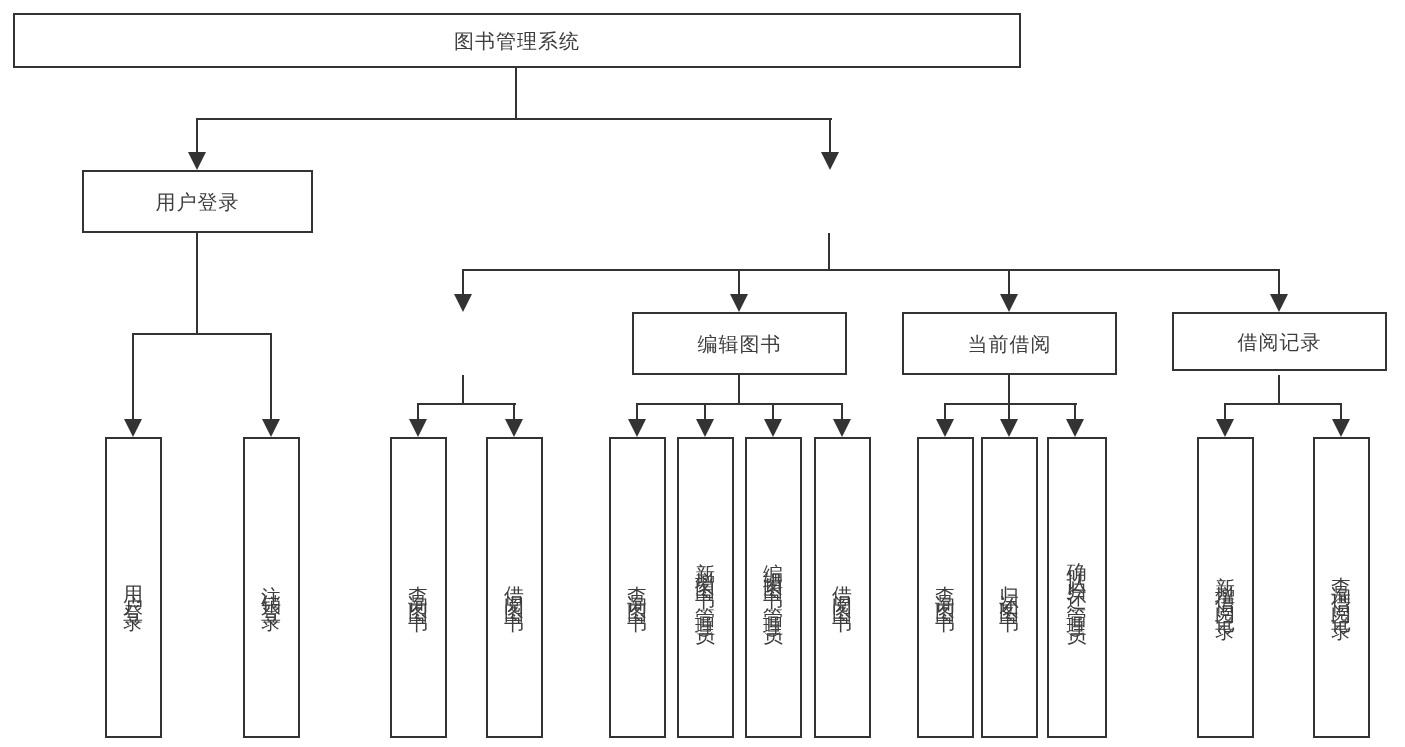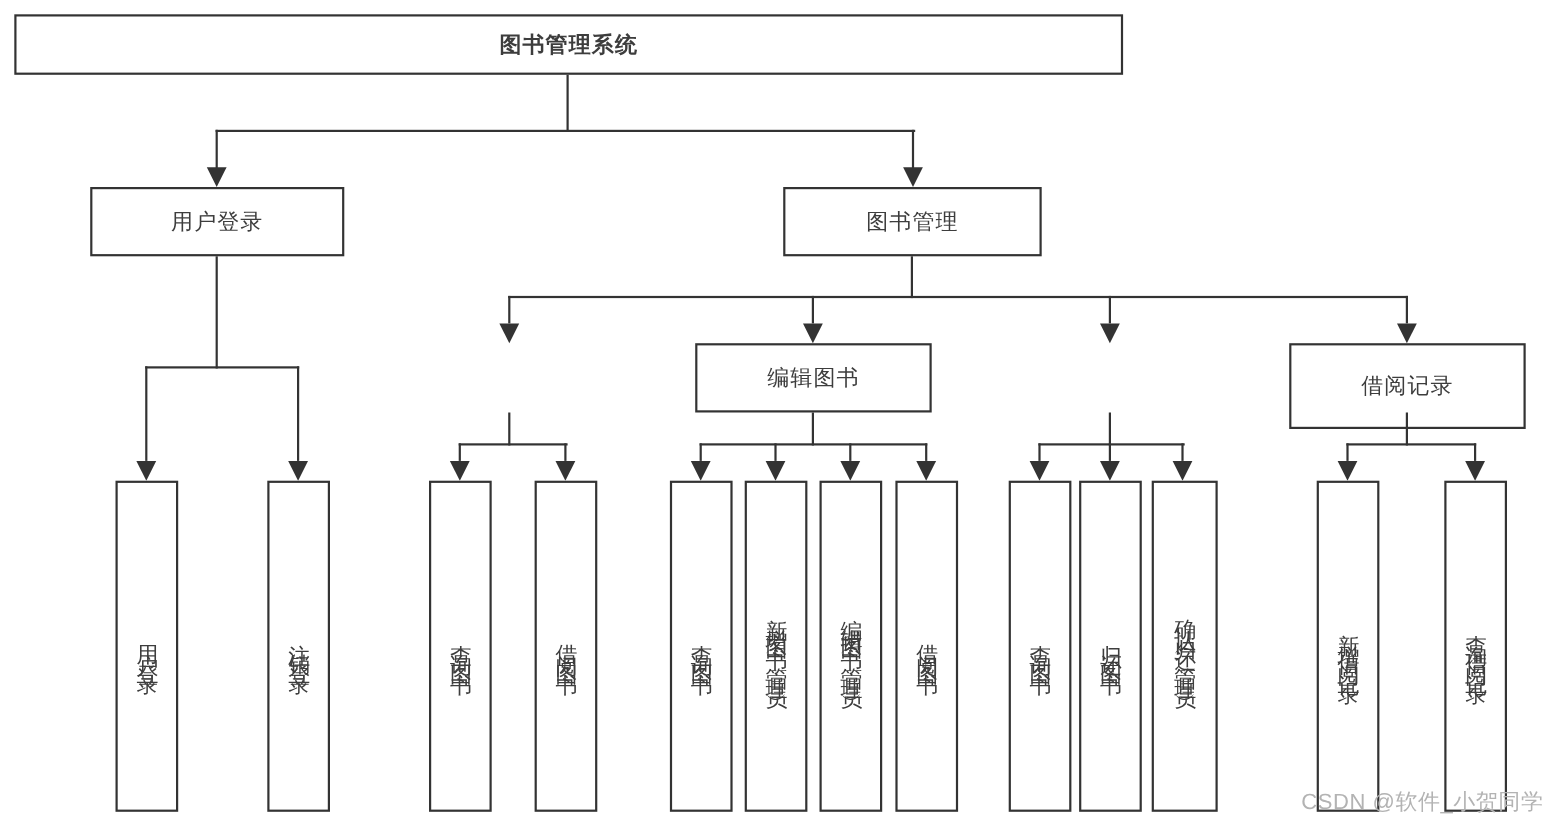--- a/index.html
+++ b/index.html
@@ -33,36 +33,33 @@
   .watermark{
     position:absolute;left:1183px;top:715px;font-size:20px;color:#b3b3b3;
     letter-spacing:0.5px;white-space:nowrap;z-index:5;
   }
 </style>
 </head>
 <body>
 
 <div class="stage">
 
-  <div class="box" style="left:13px;top:13px;width:1008px;height:55px;font-weight:bold;">
+  <div class="box" style="left:13px;top:13px;width:1008px;height:55px;">
     <span class="hlabel">图书管理系统</span>
   </div>
 
   <div class="vl" style="left:515px;top:68px;height:52px;"></div>
   <div class="hl" style="left:196px;top:118px;width:636px;"></div>
   <div class="vl" style="left:196px;top:118px;height:36px;"></div>
   <div class="ah" style="left:188px;top:152px;"></div>
   <div class="vl" style="left:829px;top:118px;height:36px;"></div>
   <div class="ah" style="left:821px;top:152px;"></div>
 
   <div class="box" style="left:82px;top:170px;width:231px;height:63px;">
     <span class="hlabel">用户登录</span>
-  </div>
-  <div class="box" style="left:712px;top:170px;width:235px;height:63px;">
-    <span class="hlabel">图书管理</span>
   </div>
 
   <div class="vl" style="left:196px;top:233px;height:102px;"></div>
   <div class="hl" style="left:132px;top:333px;width:140px;"></div>
   <div class="vl" style="left:132px;top:333px;height:86px;"></div>
   <div class="ah" style="left:124px;top:419px;"></div>
   <div class="vl" style="left:270px;top:333px;height:86px;"></div>
   <div class="ah" style="left:262px;top:419px;"></div>
 
   <div class="vl" style="left:828px;top:233px;height:38px;"></div>
@@ -72,21 +69,24 @@
   <div class="vl" style="left:738px;top:269px;height:25px;"></div>
   <div class="ah" style="left:730px;top:294px;"></div>
   <div class="vl" style="left:1008px;top:269px;height:25px;"></div>
   <div class="ah" style="left:1000px;top:294px;"></div>
   <div class="vl" style="left:1278px;top:269px;height:25px;"></div>
   <div class="ah" style="left:1270px;top:294px;"></div>
 
   <div class="box" style="left:632px;top:312px;width:215px;height:63px;">
     <span class="hlabel">编辑图书</span>
   </div>
-  <div class="box" style="left:1172px;top:312px;width:215px;height:78px;">
+  <div class="box" style="left:902px;top:312px;width:215px;height:63px;">
+    <span class="hlabel">当前借阅</span>
+  </div>
+  <div class="box" style="left:1172px;top:312px;width:215px;height:59px;">
     <span class="hlabel">借阅记录</span>
   </div>
 
   <div class="vl" style="left:462px;top:375px;height:30px;"></div>
   <div class="hl" style="left:417px;top:403px;width:99px;"></div>
   <div class="vl" style="left:417px;top:403px;height:16px;"></div>
   <div class="ah" style="left:409px;top:419px;"></div>
   <div class="vl" style="left:513px;top:403px;height:16px;"></div>
   <div class="ah" style="left:505px;top:419px;"></div>
 
@@ -154,15 +154,14 @@
     <span class="vlabel">确认归还（管理员）</span>
   </div>
 
   <div class="vbox" style="left:1197px;">
     <span class="vlabel">新增借阅记录</span>
   </div>
   <div class="vbox" style="left:1313px;">
     <span class="vlabel">查询借阅记录</span>
   </div>
 
-  <div class="watermark">CSDN @软件_小贺同学</div>
 
 </div>
 
 </body></html>

